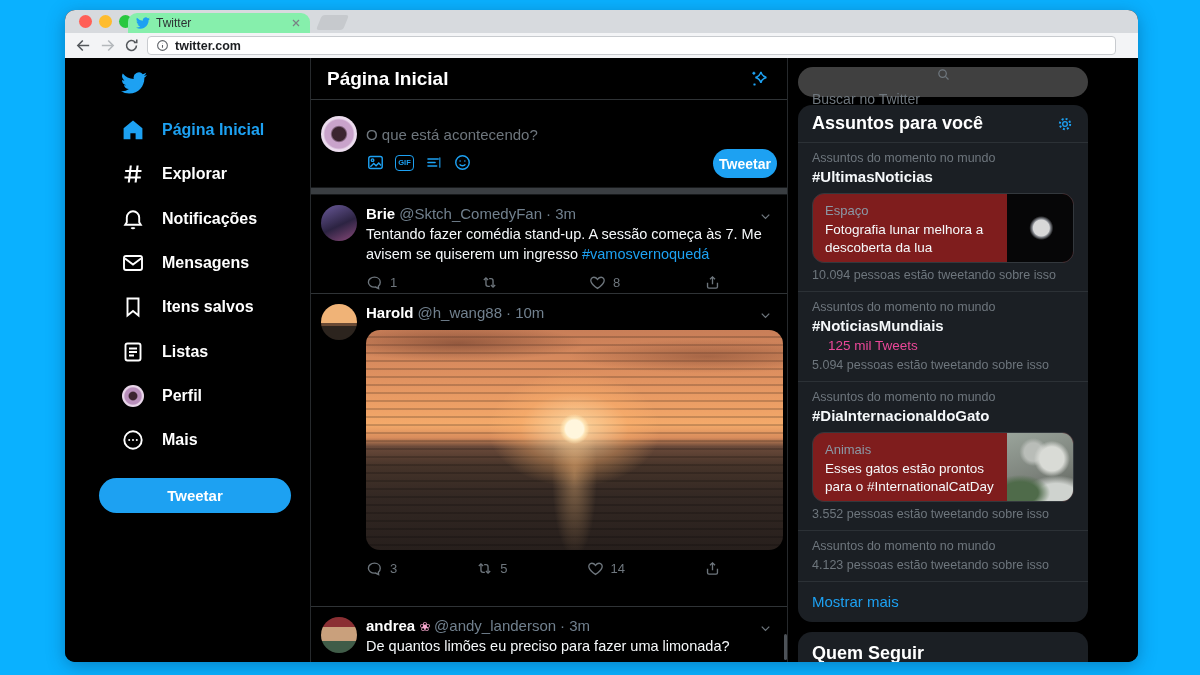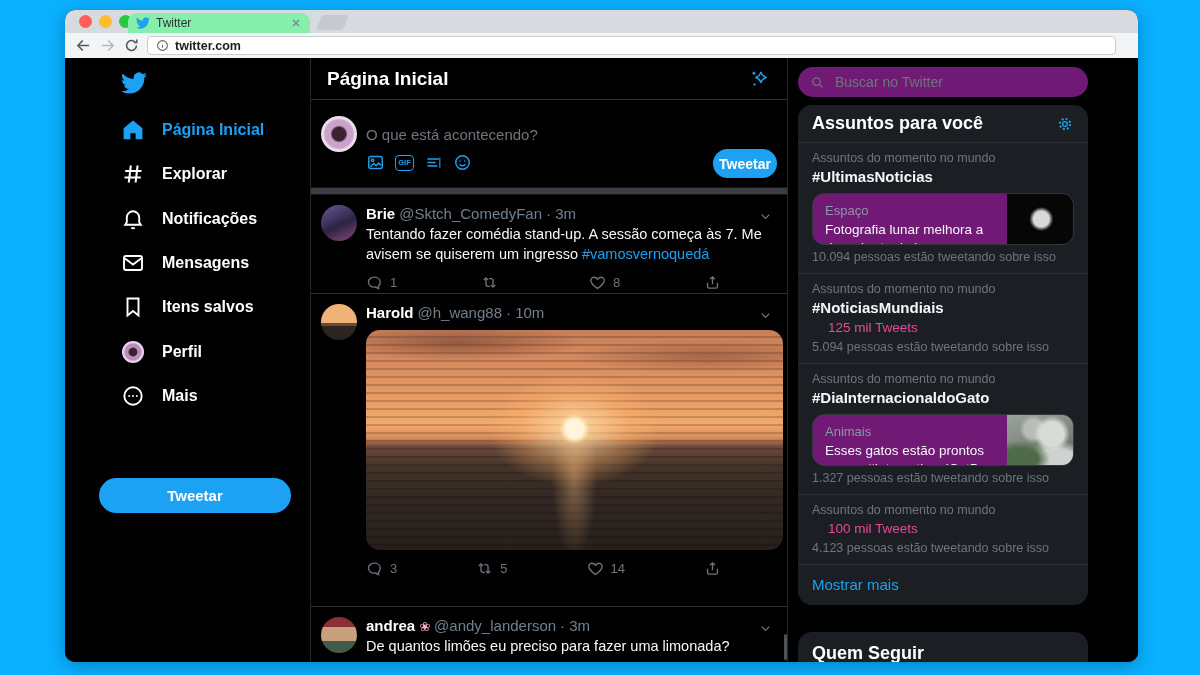--- a/index.html
+++ b/index.html
@@ -78,37 +78,37 @@
       repeating-linear-gradient(180deg,rgba(0,0,0,0) 0 6px,rgba(0,0,0,.18) 6px 8px),
       linear-gradient(180deg,#c87e58 0%,#da8c5e 16%,#ea9c64 32%,#f4aa6a 43%,#d88c5c 49%,#6b4a3a 53%,#453329 62%,#332823 76%,#271f1c 100%);}
   .t-actions{display:flex;width:355px;justify-content:space-between;margin-top:10px;color:#6e767d;}
   .t-act{display:flex;align-items:center;gap:7px;font-size:13px;cursor:pointer;}
   .t-act .ai{width:17px;height:17px;display:flex;}
   .scroll-thumb{position:absolute;right:0;bottom:2px;width:3px;height:26px;border-radius:2px;
     background:rgba(140,150,160,.55);}
   
   .rightcol{width:290px;flex:none;margin-left:10px;position:relative;}
   .search{position:absolute;left:0;top:9px;width:290px;height:30px;border-radius:15px;
-    background:#701a75;display:flex;align-items:center;padding:0 12px;gap:8px;}
+    background:#404040;display:flex;align-items:center;padding:0 12px;gap:8px;flex-direction:column;}
   .search svg{width:15px;height:15px;color:#6e767d;flex:none;}
   .search input{background:transparent;border:none;outline:none;color:#9aa5ad;font-size:14px;width:100%;
     font-family:"Liberation Sans","DejaVu Sans",sans-serif;}
   .search input::placeholder{color:#6e767d;opacity:1;}
   .card{position:absolute;left:0;width:290px;background:#1b1f24;border-radius:14px;overflow:hidden;}
   .trends{top:47px;}
   .card-h{display:flex;align-items:center;justify-content:space-between;padding:8px 14px;
     border-bottom:1px solid #2c3136;}
   .card-title{font-size:18px;font-weight:bold;color:#fff;}
   .gear{width:18px;height:18px;color:#1DA1F2;display:flex;}
   .trend{padding:8px 14px 9px;border-bottom:1px solid #2c3136;}
   .tr-cat{font-size:12.5px;color:#6e767d;}
   .tr-tag{font-size:15px;font-weight:bold;color:#f5f8fa;margin-top:3px;}
   .tr-count{font-size:13.5px;color:#ec4899;margin-top:4px;margin-left:16px;}
   .tr-stats{font-size:12.5px;color:#6e767d;margin-top:5px;}
-  .tr-box{margin-top:8px;height:52px;border:1px solid #33383d;border-radius:12px;background:#701a75;
+  .tr-box{margin-top:8px;height:70px;border:1px solid #33383d;border-radius:12px;background:#7f1d1d;
     display:flex;overflow:hidden;}
   .tr-box-txt{flex:1;padding:9px 12px;}
   .tr-topic{font-size:13px;color:#8b98a5;}
   .tr-headline{font-size:13.5px;color:#f5f8fa;margin-top:3px;line-height:1.3;}
   .tr-thumb{width:66px;flex:none;}
   .thumb-moon{background:radial-gradient(circle 11px at 52% 50%,#d8d8d8 0 8px,#8f9298 9px,rgba(20,20,20,0) 12px),#060607;}
   .thumb-cat{background:
       radial-gradient(circle 18px at 68% 38%,#d9dbd6 0 12px,rgba(215,217,212,0) 18px),
       radial-gradient(circle 14px at 40% 28%,#b9bdb8 0 9px,rgba(180,185,180,0) 14px),
       radial-gradient(ellipse 30px 18px at 20% 88%,#4f6b4a 0 60%,rgba(80,105,75,0) 100%),
@@ -220,20 +220,29 @@
         </div>
         <div class="nav-item">
           <span class="ni">
             <svg viewBox="0 0 24 24" fill="none" stroke="#fff" stroke-width="1.9">
                 <path d="M6.5 3.5h11v17L12 16l-5.5 4.5z"></path>
               </svg>
           </span>
           <span>Itens salvos</span>
         </div>
         <div class="nav-item">
+          <span class="ni">
+            <svg viewBox="0 0 24 24" fill="none" stroke="#fff" stroke-width="1.9">
+                <rect x="4.5" y="3.5" width="15" height="17" rx="2"></rect>
+                <path d="M8 8.5h8M8 12h8M8 15.5h5"></path>
+              </svg>
+          </span>
+          <span>Listas</span>
+        </div>
+        <div class="nav-item">
           <span class="ni" style="align-items:center;justify-content:center">
             <span class="avatar-mini"></span>
           </span>
           <span>Perfil</span>
         </div>
         <div class="nav-item">
           <span class="ni">
             <svg viewBox="0 0 24 24" fill="none" stroke="#fff" stroke-width="1.9">
                 <circle cx="12" cy="12" r="8.7"></circle>
                 <circle cx="8.2" cy="12" r="1" fill="#fff" stroke="none"></circle>
@@ -463,26 +472,25 @@
         <div class="trend">
           <div class="tr-cat">Assuntos do momento no mundo</div>
           <div class="tr-tag">#DiaInternacionaldoGato</div>
           <div class="tr-box">
             <div class="tr-box-txt">
               <div class="tr-topic">Animais</div>
               <div class="tr-headline">Esses gatos estão prontos para o #InternationalCatDay</div>
             </div>
             <div class="tr-thumb thumb-cat"></div>
           </div>
-          <div class="tr-stats">1.327 pessoas estão tweetando sobre isso</div>
+          <div class="tr-stats">3.552 pessoas estão tweetando sobre isso</div>
         </div>
 
         <div class="trend">
           <div class="tr-cat">Assuntos do momento no mundo</div>
-          <div class="tr-count">100 mil Tweets</div>
           <div class="tr-stats">4.123 pessoas estão tweetando sobre isso</div>
         </div>
 
         <div class="show-more">Mostrar mais</div>
       </div>
 
       <div class="card follow">
         <div class="card-h" style="border-bottom:none;padding-top:11px">
           <span class="card-title">Quem Seguir</span>
         </div>

